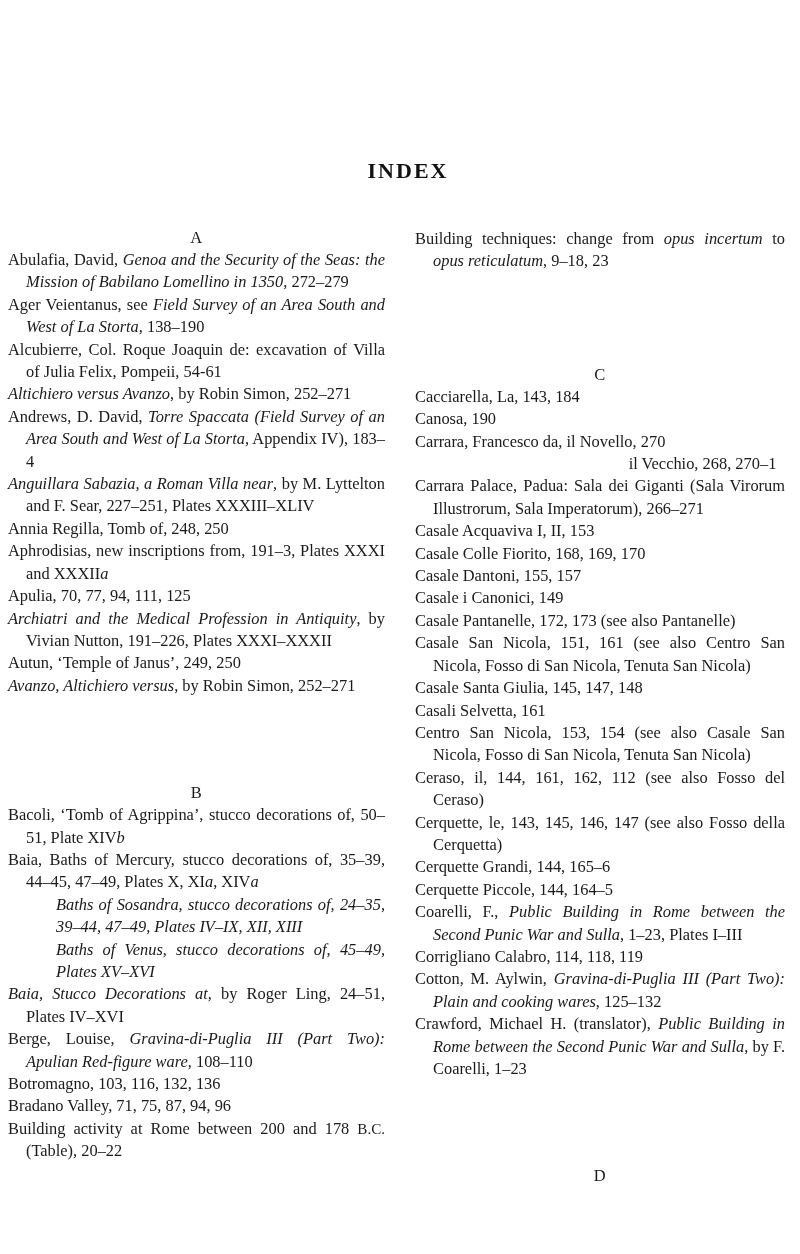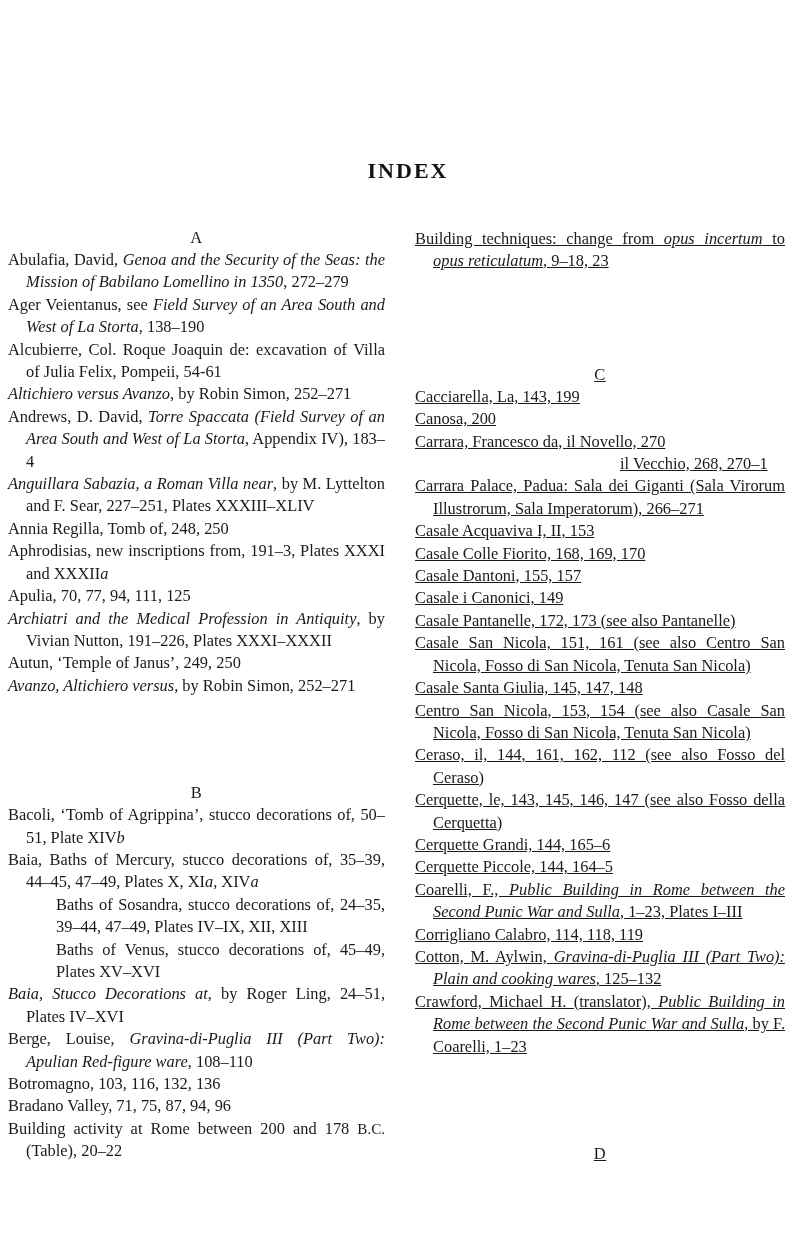--- a/index.html
+++ b/index.html
@@ -38,21 +38,21 @@
     left: 0;
     width: 800px;
     display: flex;
     gap: 15px;
   }
   .col {
     width: 385px;
     box-sizing: border-box;
   }
   .col-left  { padding-left: 8px;  }
-  .col-right { padding-left: 15px; text-decoration: underline; }
+  .col-right { padding-left: 15px; }
 
   .section-letter {
     text-align: center;
     font-size: 16.5px;
     line-height: 20px;
     margin: 0 0 1px 0;
     letter-spacing: 0.5px;
   }
   .section-letter.spaced-top { margin-top: 86px; }
   .section-letter.spaced-top-c { margin-top: 92px; }
@@ -65,25 +65,26 @@
     text-justify: inter-word;
     margin: 0;
     padding-left: 18px;
     text-indent: -18px;
     -webkit-hyphens: none;
     hyphens: none;
   }
   .entry.sub {
     padding-left: 48px;
     text-indent: 0;
+    font-style: italic;
   }
   .entry.deep {
     padding-left: 205px;
     text-indent: 0;
-    text-align: left;
+    text-align: center;
   }
   .entry i, .entry em { font-style: italic; }
   .smallcaps {
     font-variant: small-caps;
     font-size: 0.92em;
   }
 </style>
 </head>
 <body>
 
@@ -113,32 +114,33 @@
         <div class="entry sub">Baths of Venus, stucco decorations of, 45–49, Plates XV–XVI</div>
         <div class="entry"><i>Baia, Stucco Decorations at</i>, by Roger Ling, 24–51, Plates IV–XVI</div>
         <div class="entry">Berge, Louise, <i>Gravina-di-Puglia III (Part Two): Apulian Red-figure ware</i>, 108–110</div>
         <div class="entry">Botromagno, 103, 116, 132, 136</div>
         <div class="entry">Bradano Valley, 71, 75, 87, 94, 96</div>
         <div class="entry">Building activity at Rome between 200 and 178 <span class="smallcaps">B.C.</span> (Table), 20–22</div>
       </div>
     <div class="col col-right">
         <div class="entry">Building techniques: change from <i>opus incertum</i> to <i>opus reticulatum</i>, 9–18, 23</div>
         <div class="section-letter spaced-top-c">C</div>
-        <div class="entry">Cacciarella, La, 143, 199</div>
-        <div class="entry">Canosa, 200</div>
+        <div class="entry">Cacciarella, La, 143, 184</div>
+        <div class="entry">Canosa, 190</div>
         <div class="entry">Carrara, Francesco da, il Novello, 270</div>
         <div class="entry deep">il Vecchio, 268, 270–1</div>
         <div class="entry">Carrara Palace, Padua: Sala dei Giganti (Sala Virorum Illustrorum, Sala Imperatorum), 266–271</div>
         <div class="entry">Casale Acquaviva I, II, 153</div>
         <div class="entry">Casale Colle Fiorito, 168, 169, 170</div>
         <div class="entry">Casale Dantoni, 155, 157</div>
         <div class="entry">Casale i Canonici, 149</div>
         <div class="entry">Casale Pantanelle, 172, 173 (see also Pantanelle)</div>
         <div class="entry">Casale San Nicola, 151, 161 (see also Centro San Nicola, Fosso di San Nicola, Tenuta San Nicola)</div>
         <div class="entry">Casale Santa Giulia, 145, 147, 148</div>
+        <div class="entry">Casali Selvetta, 161</div>
         <div class="entry">Centro San Nicola, 153, 154 (see also Casale San Nicola, Fosso di San Nicola, Tenuta San Nicola)</div>
         <div class="entry">Ceraso, il, 144, 161, 162, 112 (see also Fosso del Ceraso)</div>
         <div class="entry">Cerquette, le, 143, 145, 146, 147 (see also Fosso della Cerquetta)</div>
         <div class="entry">Cerquette Grandi, 144, 165–6</div>
         <div class="entry">Cerquette Piccole, 144, 164–5</div>
         <div class="entry">Coarelli, F., <i>Public Building in Rome between the Second Punic War and Sulla</i>, 1–23, Plates I–III</div>
         <div class="entry">Corrigliano Calabro, 114, 118, 119</div>
         <div class="entry">Cotton, M. Aylwin, <i>Gravina-di-Puglia III (Part Two): Plain and cooking wares</i>, 125–132</div>
         <div class="entry">Crawford, Michael H. (translator), <i>Public Building in Rome between the Second Punic War and Sulla</i>, by F. Coarelli, 1–23</div>
         <div class="section-letter spaced-top-d">D</div>

